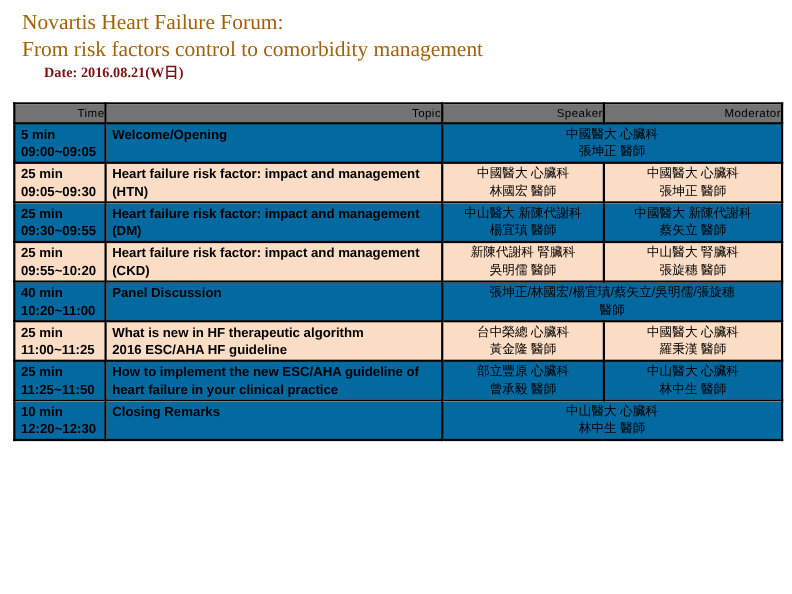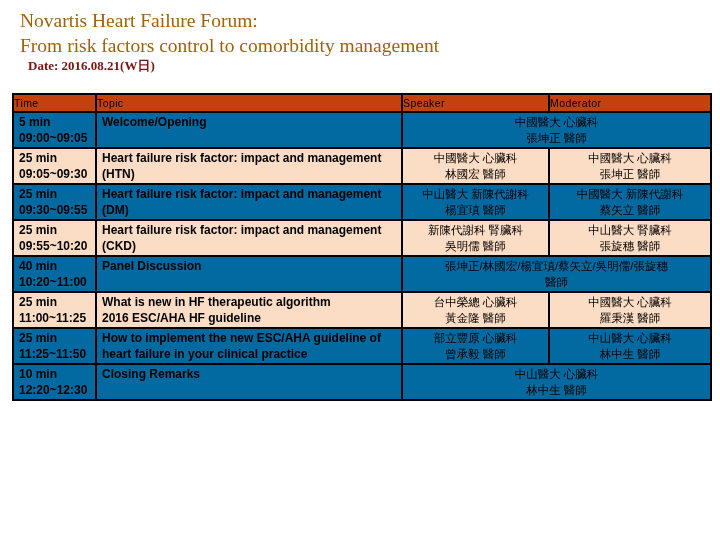--- a/index.html
+++ b/index.html
@@ -7,43 +7,43 @@
       width: 720px; height: 540px; background: #ffffff; position: relative; overflow: hidden;
       font-family: "Liberation Sans", "DejaVu Sans", sans-serif;
     }
     .title {
       position: absolute; left: 20px; top: 8px;
       font-family: Liberation Serif, serif;
       font-size: 19.5px; line-height: 25px; color: #a16207;
       white-space: nowrap;
     }
     .meta {
-      position: absolute; left: 28px; top: 58px;
+      position: absolute; left: 40px; top: 58px;
       font-family: "Liberation Serif", "DejaVu Serif", serif;
       font-size: 13px; line-height: 15px; color: #7a1212; font-weight: bold;
       white-space: nowrap;
     }
     .meta .plain { font-weight: normal; }
     table.agenda {
       position: absolute; left: 12px; top: 93px;
       width: 698px;
       border-collapse: collapse;
       table-layout: fixed;
       font-size: 12px;
     }
     table.agenda td, table.agenda th {
       border: 2px solid #000;
       padding: 1px 5px;
       vertical-align: top;
       line-height: 16px;
       overflow: hidden;
     }
     table.agenda th {
-      background: #c2410c; font-weight: normal; font-size: 10.5px;
-      height: 15px; padding: 0; vertical-align: middle; text-align: left;
+      background: #737373; font-weight: normal; font-size: 10.5px;
+      height: 15px; padding: 0; vertical-align: middle; text-align: right;
       letter-spacing: 0.4px;
     }
     tr.r-a td { background: #fbdcc4; }
     tr.r-b td { background: #0369a1; }
     tr.r-short td { height: 17px; vertical-align: middle; }
     tr.r-tall td { height: 32px; }
     td.time { font-weight: bold; font-size: 12px; }
     td.topic { font-weight: bold; font-size: 12px; }
     td.person { text-align: center; font-weight: normal; font-size: 11.5px; }
     .line { display: block; white-space: nowrap; }

